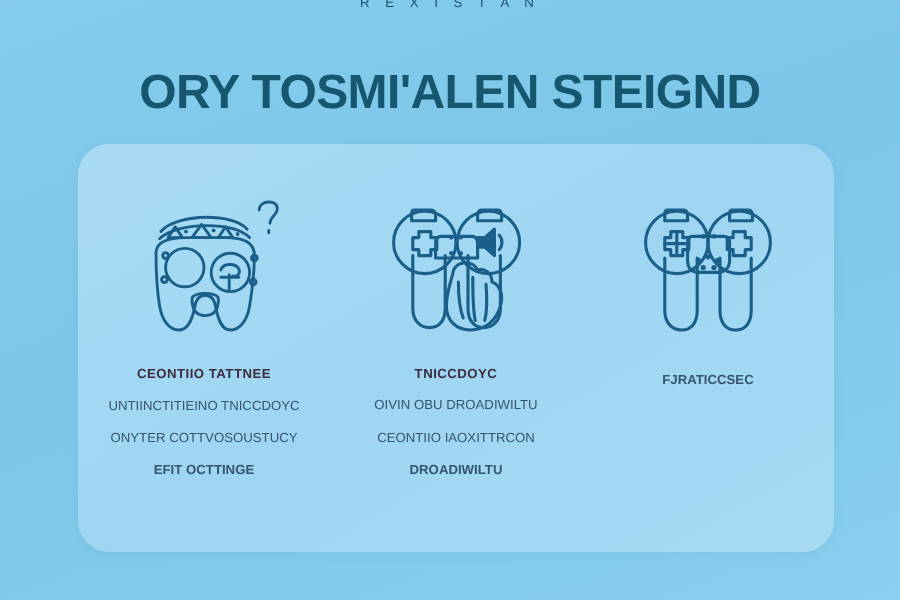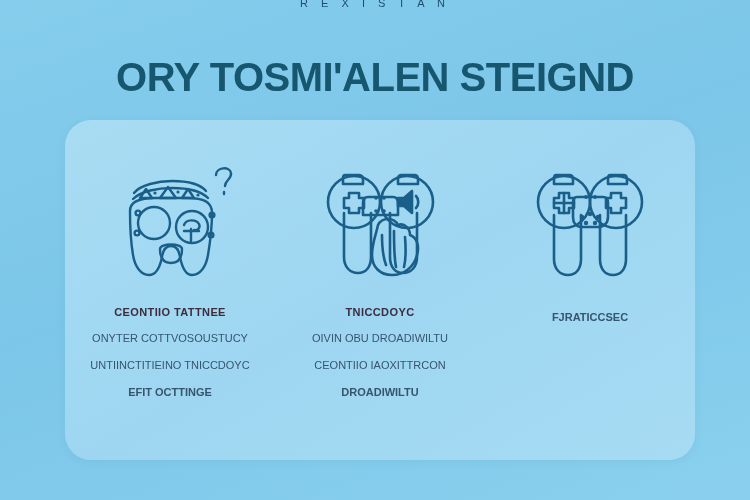--- a/index.html
+++ b/index.html
@@ -145,22 +145,22 @@
             <circle cx="112" cy="64" r="2.4"></circle>
             <circle cx="111" cy="84" r="2.4"></circle>
 
             <path d="M60 98 C60 92 82 92 82 98 C82 108 78 112 71 112 C64 112 60 108 60 98 Z"></path>
 
             <path d="M116 24 C116 16 130 15 131 22 C132 28 125 29 125 35"></path>
             <path d="M124 41 L124 43"></path>
           </svg>
         </div>
         <div class="col-heading">CEONTIIO TATTNEE</div>
+        <div class="col-line l2">UNTIINCTITIEINO TNICCDOYC</div>
         <div class="col-line l1">ONYTER COTTVOSOUSTUCY</div>
-        <div class="col-line l2">UNTIINCTITIEINO TNICCDOYC</div>
         <div class="col-line l3">EFIT OCTTINGE</div>
       </div>
 
       <div class="col">
         <div class="icon-wrap">
           <svg width="140" height="140" viewBox="0 0 140 140" fill="none" stroke="#1a5f8a" stroke-width="2.6" stroke-linecap="round" stroke-linejoin="round">
 
             <path d="M35 24 L49 24 C52 24 53 26 53 29 L53 33 L33 33 L33 29 C33 26 33 24 35 24 Z"></path>
             <path d="M91 24 L105 24 C107 24 108 26 108 29 L108 33 L88 33 L88 29 C88 26 89 24 91 24 Z"></path>
 

